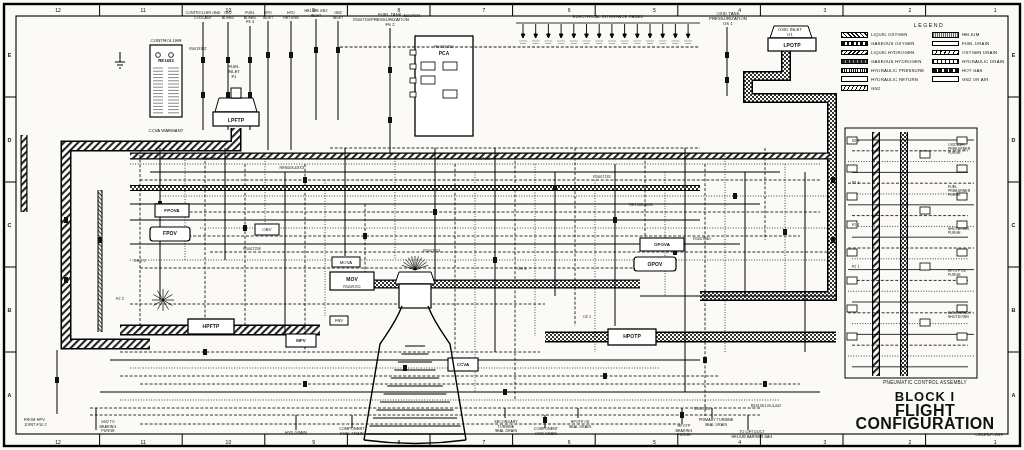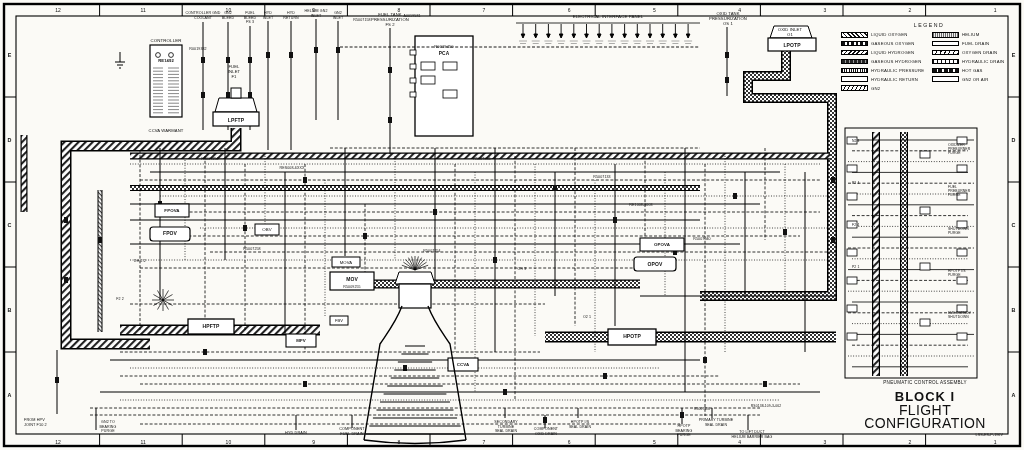--- a/index.html
+++ b/index.html
@@ -25,21 +25,21 @@
   .sw-he {background:repeating-linear-gradient(90deg,#666 0 1px,#eee 1px 2px);}
   .sw-fd {background:#fff;}
   .sw-od {background:repeating-linear-gradient(115deg,#fff 0 3px,#111 3px 4px);}
   .sw-hd {background:repeating-linear-gradient(90deg,#111 0 1.5px,#fff 1.5px 4px);}
   .sw-hg {background:repeating-linear-gradient(90deg,#111 0 4px,#fff 4px 5.5px);}
   .sw-ga {background:#fff;}
   
   #titleblock{left:845px;top:380px;width:160px;text-align:center;}
   #titleblock .cap{font-size:4.6px;letter-spacing:.3px;margin-bottom:5px;}
   #titleblock .t1{font-size:13px;font-weight:bold;letter-spacing:1px;line-height:14px;text-align:center;}
-  #titleblock .t2{font-size:14px;font-weight:normal;letter-spacing:.4px;line-height:13px;}
+  #titleblock .t2{font-size:16px;font-weight:bold;letter-spacing:.4px;line-height:13px;}
   #titleblock .doc{font-size:3.8px;text-align:right;margin-top:3px;padding-right:2px;}
   text{fill:#111;}
 </style>
 </head>
 <body>
 
 <div id="page">
 
   <svg id="schematic" width="1024" height="450" viewBox="0 0 1024 450">
     <defs>

